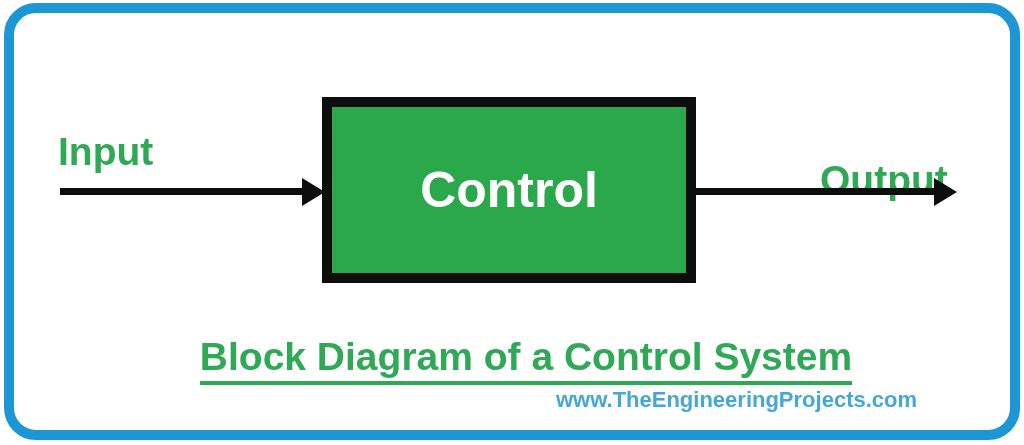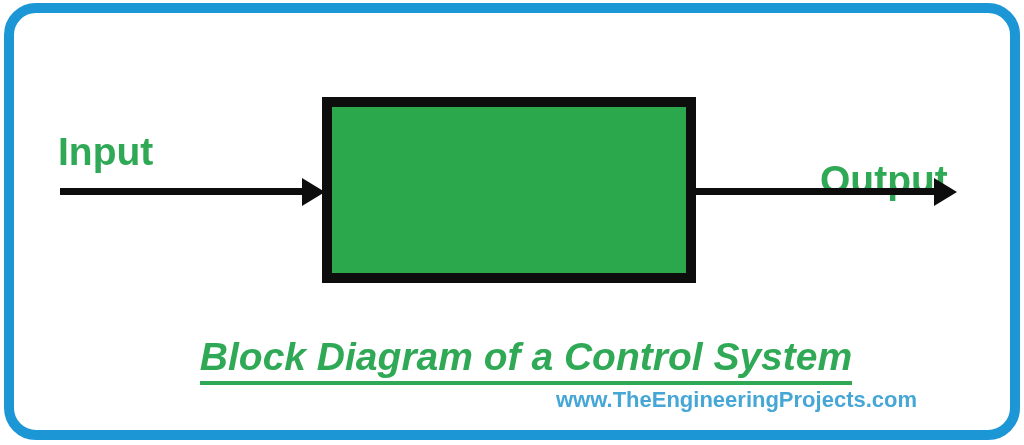--- a/index.html
+++ b/index.html
@@ -84,21 +84,20 @@
     text-align: center;
   }
   .caption {
     display: inline-block;
     font-size: 39px;
     font-weight: bold;
     color: var(--green, #2fa955);
     border-bottom: 4px solid var(--green, #2fa955);
     padding-bottom: 2px;
     white-space: nowrap;
-    font-style: italic;
   }
 
   .watermark {
     position: absolute;
     left: 542px;
     top: 374px;
     font-size: 22px;
     color: var(--watermark-blue, #46a7d6);
     white-space: nowrap;
     font-weight: bold;
@@ -111,20 +110,21 @@
   <div class="frame">
 
     <div class="io-label input-label">Input</div>
 
     <div class="arrow input-arrow">
       <div class="arrow-shaft"></div>
       <div class="arrow-head"></div>
     </div>
 
     <div class="block">
+      <div>Control</div>
     </div>
 
     <div class="io-label output-label">Output</div>
 
     <div class="arrow output-arrow">
       <div class="arrow-shaft"></div>
       <div class="arrow-head"></div>
     </div>
 
     <div class="caption-row">

